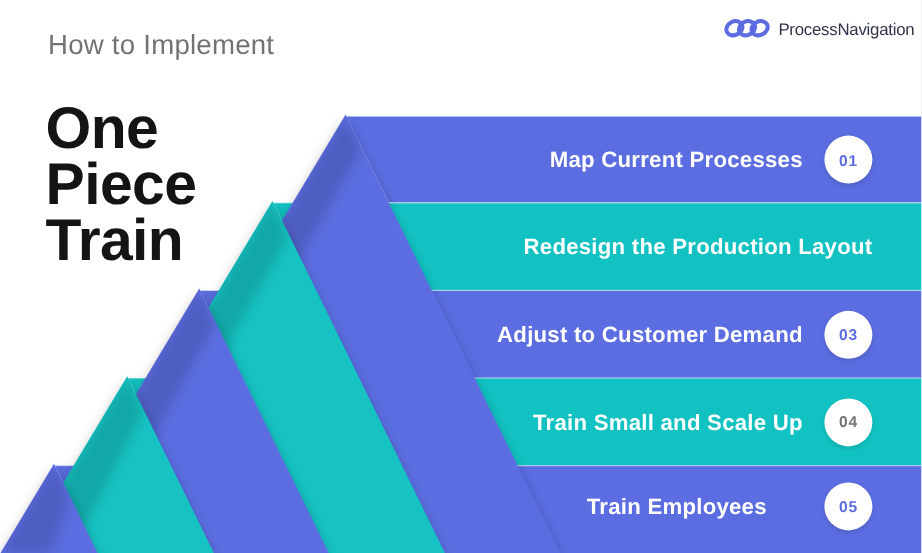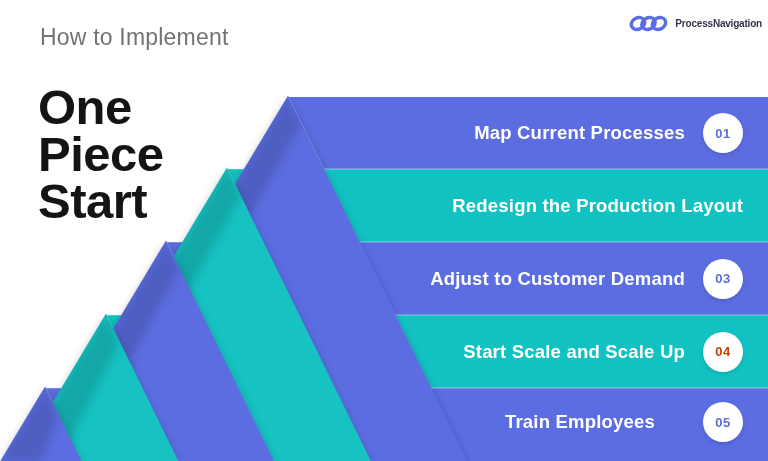--- a/index.html
+++ b/index.html
@@ -16,24 +16,24 @@
   .title{
     position:absolute;left:38px;top:84px;z-index:2;
     font-size:49px;line-height:47px;font-weight:bold;color:#141414;
     letter-spacing:-0.5px;
   }
   
   .brand{
     position:absolute;top:12px;right:6px;z-index:2;
     display:flex;align-items:center;gap:6px;
   }
-  .brand-name{font-size:10px;font-weight:bold;color:#31344b;letter-spacing:-0.2px;}
+  .brand-name{font-size:14px;font-weight:normal;color:#31344b;letter-spacing:-0.2px;}
   
   .step-row{
-    position:absolute;left:0;right:0;z-index:3;
+    position:absolute;left:0;right:16px;z-index:3;
     display:flex;align-items:center;justify-content:flex-end;
     gap:18px;padding-right:25px;box-sizing:border-box;text-align:center;
   }
   .step-label{
     color:#ffffff;font-size:18.5px;font-weight:bold;letter-spacing:0.2px;
     white-space:nowrap;
   }
   .step-num{
     width:40px;height:40px;border-radius:50%;background:#ffffff;
     display:flex;align-items:center;justify-content:center;
@@ -108,21 +108,21 @@
         <g clip-path="url(#clip4)">
           <polygon filter="url(#fblur)" fill="rgba(0,0,0,0.14)" points="45,386.5 0.30000000000000426,461 42.300000000000004,461 58,416.5"></polygon>
         </g>
       </g>
     </svg>
 
   <div class="kicker">How to Implement</div>
   <div class="title">
     <div>One</div>
     <div>Piece</div>
-    <div>Start</div>
+    <div>Train</div>
   </div>
 
   <div class="brand">
     <svg width="40" height="23" viewBox="0 0 40 23">
       <g fill="none" stroke="#5b6de1" stroke-width="3.4" stroke-linecap="round">
         <ellipse cx="9" cy="11.5" rx="7" ry="5.6" transform="rotate(-28 9 11.5)"></ellipse>
         <ellipse cx="19.5" cy="11.5" rx="7" ry="5.6" transform="rotate(-28 19.5 11.5)"></ellipse>
         <ellipse cx="30" cy="11.5" rx="7" ry="5.6" transform="rotate(-28 30 11.5)"></ellipse>
       </g>
     </svg>
@@ -134,21 +134,21 @@
     <span class="step-num" style="color: rgb(91, 109, 225);">01</span>
   </div>
   <div class="step-row" style="top:169px;height:73px;">
     <span class="step-label">Redesign the Production Layout</span>
   </div>
   <div class="step-row" style="top:242px;height:73px;">
     <span class="step-label">Adjust to Customer Demand</span>
     <span class="step-num" style="color: rgb(91, 109, 225);">03</span>
   </div>
   <div class="step-row" style="top:315px;height:73px;">
-    <span class="step-label">Start Scale and Scale Up</span>
-    <span class="step-num" style="color: #c2410c;">04</span>
+    <span class="step-label">Train Small and Scale Up</span>
+    <span class="step-num" style="color: #737373;">04</span>
   </div>
   <div class="step-row" style="top:388px;height:68px;gap:48px;">
     <span class="step-label">Train Employees</span>
     <span class="step-num" style="color: rgb(91, 109, 225);">05</span>
   </div>
 
 </div>
 
 </body></html>

